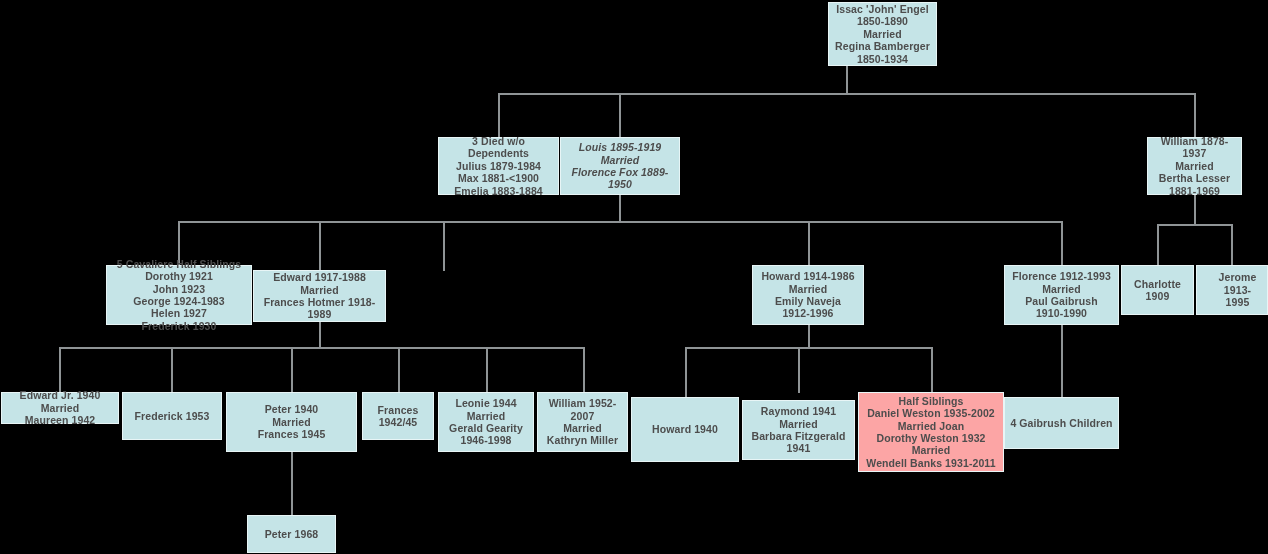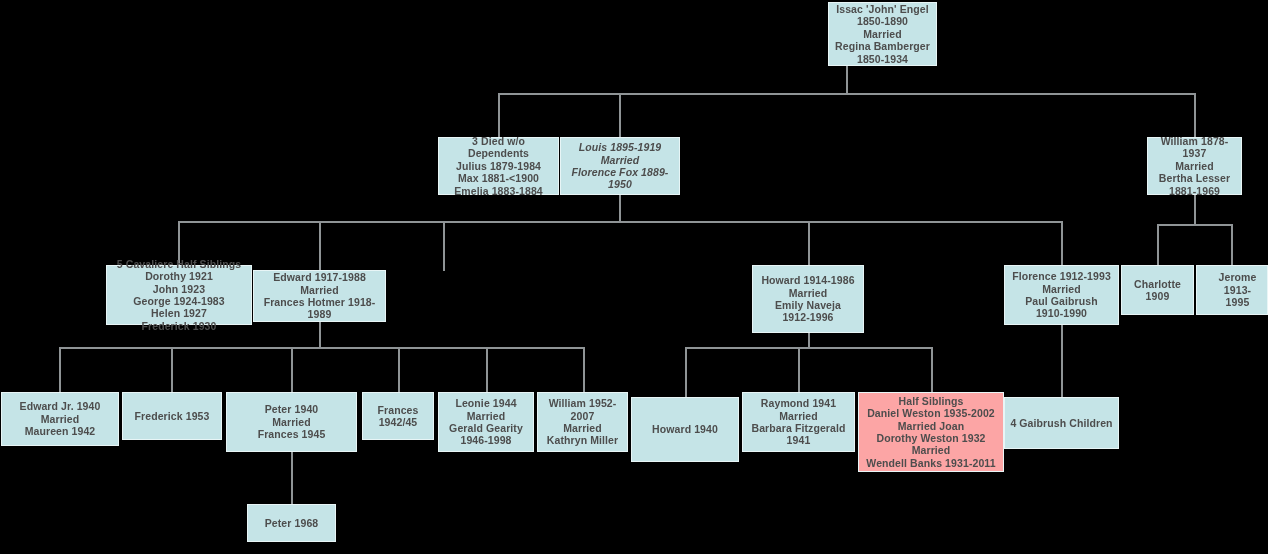--- a/index.html
+++ b/index.html
@@ -93,53 +93,53 @@
 1881-1969</div>
     <div class="node" style="left: 106px; top: 265px; width: 146px; height: 60px; background: rgb(197, 228, 231); border-color: rgb(232, 245, 246); color: rgb(77, 77, 77);">5 Cavaliere Half Siblings
 Dorothy 1921
 John 1923
 George 1924-1983
 Helen 1927
 Frederick 1930</div>
     <div class="node" style="left: 253px; top: 270px; width: 133px; height: 52px; background: rgb(197, 228, 231); border-color: rgb(232, 245, 246); color: rgb(77, 77, 77);">Edward 1917-1988
 Married
 Frances Hotmer 1918-1989</div>
-    <div class="node" style="left: 752px; top: 265px; width: 112px; height: 68px; background: rgb(197, 228, 231); border-color: rgb(232, 245, 246); color: rgb(77, 77, 77);">Howard 1914-1986
+    <div class="node" style="left: 752px; top: 265px; width: 112px; height: 60px; background: rgb(197, 228, 231); border-color: rgb(232, 245, 246); color: rgb(77, 77, 77);">Howard 1914-1986
 Married
 Emily Naveja
 1912-1996</div>
     <div class="node" style="left: 1004px; top: 265px; width: 115px; height: 60px; background: rgb(197, 228, 231); border-color: rgb(232, 245, 246); color: rgb(77, 77, 77);">Florence 1912-1993
 Married
 Paul Gaibrush
 1910-1990</div>
     <div class="node" style="left: 1121px; top: 265px; width: 73px; height: 50px; background: rgb(197, 228, 231); border-color: rgb(232, 245, 246); color: rgb(77, 77, 77);">Charlotte 1909</div>
     <div class="node" style="left: 1196px; top: 265px; width: 72px; height: 50px; background: rgb(197, 228, 231); border-color: rgb(232, 245, 246); color: rgb(77, 77, 77); padding-left: 15px;">Jerome
 1913-1995</div>
-    <div class="node" style="left: 1px; top: 392px; width: 118px; height: 54px; background: rgb(197, 228, 231); border-color: rgb(232, 245, 246); color: rgb(77, 77, 77);">Edward Jr. 1940
+    <div class="node" style="left: 1px; top: 392px; width: 118px; height: 32px; background: rgb(197, 228, 231); border-color: rgb(232, 245, 246); color: rgb(77, 77, 77);">Edward Jr. 1940
 Married
 Maureen 1942</div>
     <div class="node" style="left: 122px; top: 392px; width: 100px; height: 48px; background: rgb(197, 228, 231); border-color: rgb(232, 245, 246); color: rgb(77, 77, 77);">Frederick 1953</div>
     <div class="node" style="left: 226px; top: 392px; width: 131px; height: 60px; background: rgb(197, 228, 231); border-color: rgb(232, 245, 246); color: rgb(77, 77, 77);">Peter 1940
 Married
 Frances 1945</div>
     <div class="node" style="left: 362px; top: 392px; width: 72px; height: 48px; background: rgb(197, 228, 231); border-color: rgb(232, 245, 246); color: rgb(77, 77, 77);">Frances
 1942/45</div>
     <div class="node" style="left: 438px; top: 392px; width: 96px; height: 60px; background: rgb(197, 228, 231); border-color: rgb(232, 245, 246); color: rgb(77, 77, 77);">Leonie 1944
 Married
 Gerald Gearity
 1946-1998</div>
     <div class="node" style="left: 537px; top: 392px; width: 91px; height: 60px; background: rgb(197, 228, 231); border-color: rgb(232, 245, 246); color: rgb(77, 77, 77);">William 1952-2007
 Married
 Kathryn Miller</div>
     <div class="node" style="left: 631px; top: 397px; width: 108px; height: 65px; background: rgb(197, 228, 231); border-color: rgb(232, 245, 246); color: rgb(77, 77, 77);">Howard 1940</div>
-    <div class="node" style="left: 742px; top: 392px; width: 113px; height: 60px; background: rgb(197, 228, 231); border-color: rgb(232, 245, 246); color: rgb(77, 77, 77);">Raymond 1941
+    <div class="node" style="left: 742px; top: 400px; width: 113px; height: 60px; background: rgb(197, 228, 231); border-color: rgb(232, 245, 246); color: rgb(77, 77, 77);">Raymond 1941
 Married
 Barbara Fitzgerald
 1941</div>
     <div class="node" style="left: 858px; top: 392px; width: 146px; height: 80px; background: #fca5a5; border-color: rgb(232, 245, 246); color: rgb(77, 77, 77);">Half Siblings
 Daniel Weston 1935-2002
 Married Joan
 Dorothy Weston 1932
 Married
 Wendell Banks 1931-2011</div>
     <div class="node" style="left: 1004px; top: 397px; width: 115px; height: 52px; background: rgb(197, 228, 231); border-color: rgb(232, 245, 246); color: rgb(77, 77, 77);">4 Gaibrush Children</div>
-    <div class="node" style="left: 247px; top: 504px; width: 89px; height: 38px; background: rgb(197, 228, 231); border-color: rgb(232, 245, 246); color: rgb(77, 77, 77);">Peter 1968</div>
+    <div class="node" style="left: 247px; top: 515px; width: 89px; height: 38px; background: rgb(197, 228, 231); border-color: rgb(232, 245, 246); color: rgb(77, 77, 77);">Peter 1968</div>
   </div>
 
 </body></html>

